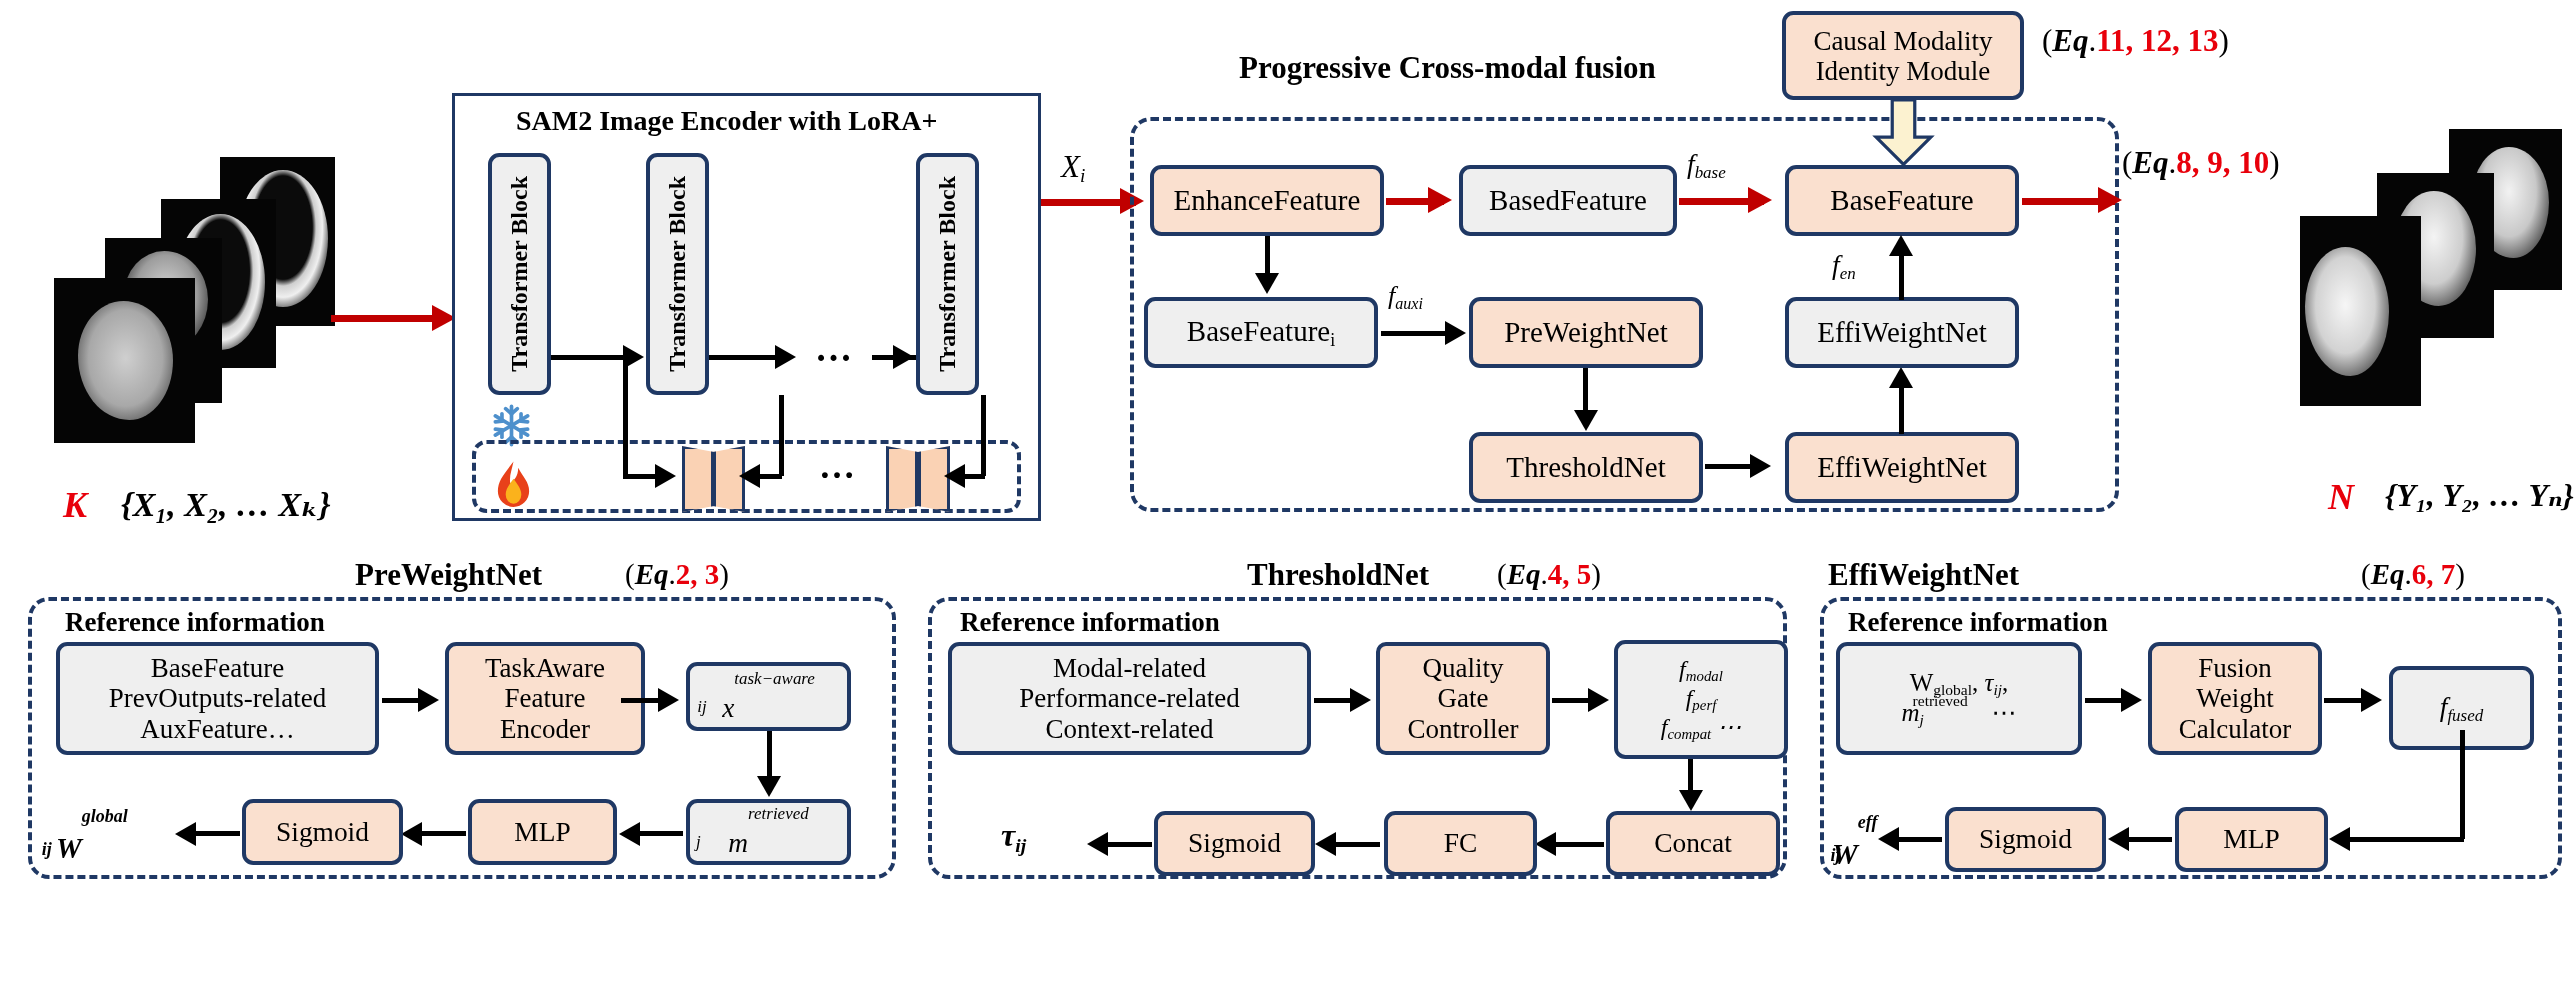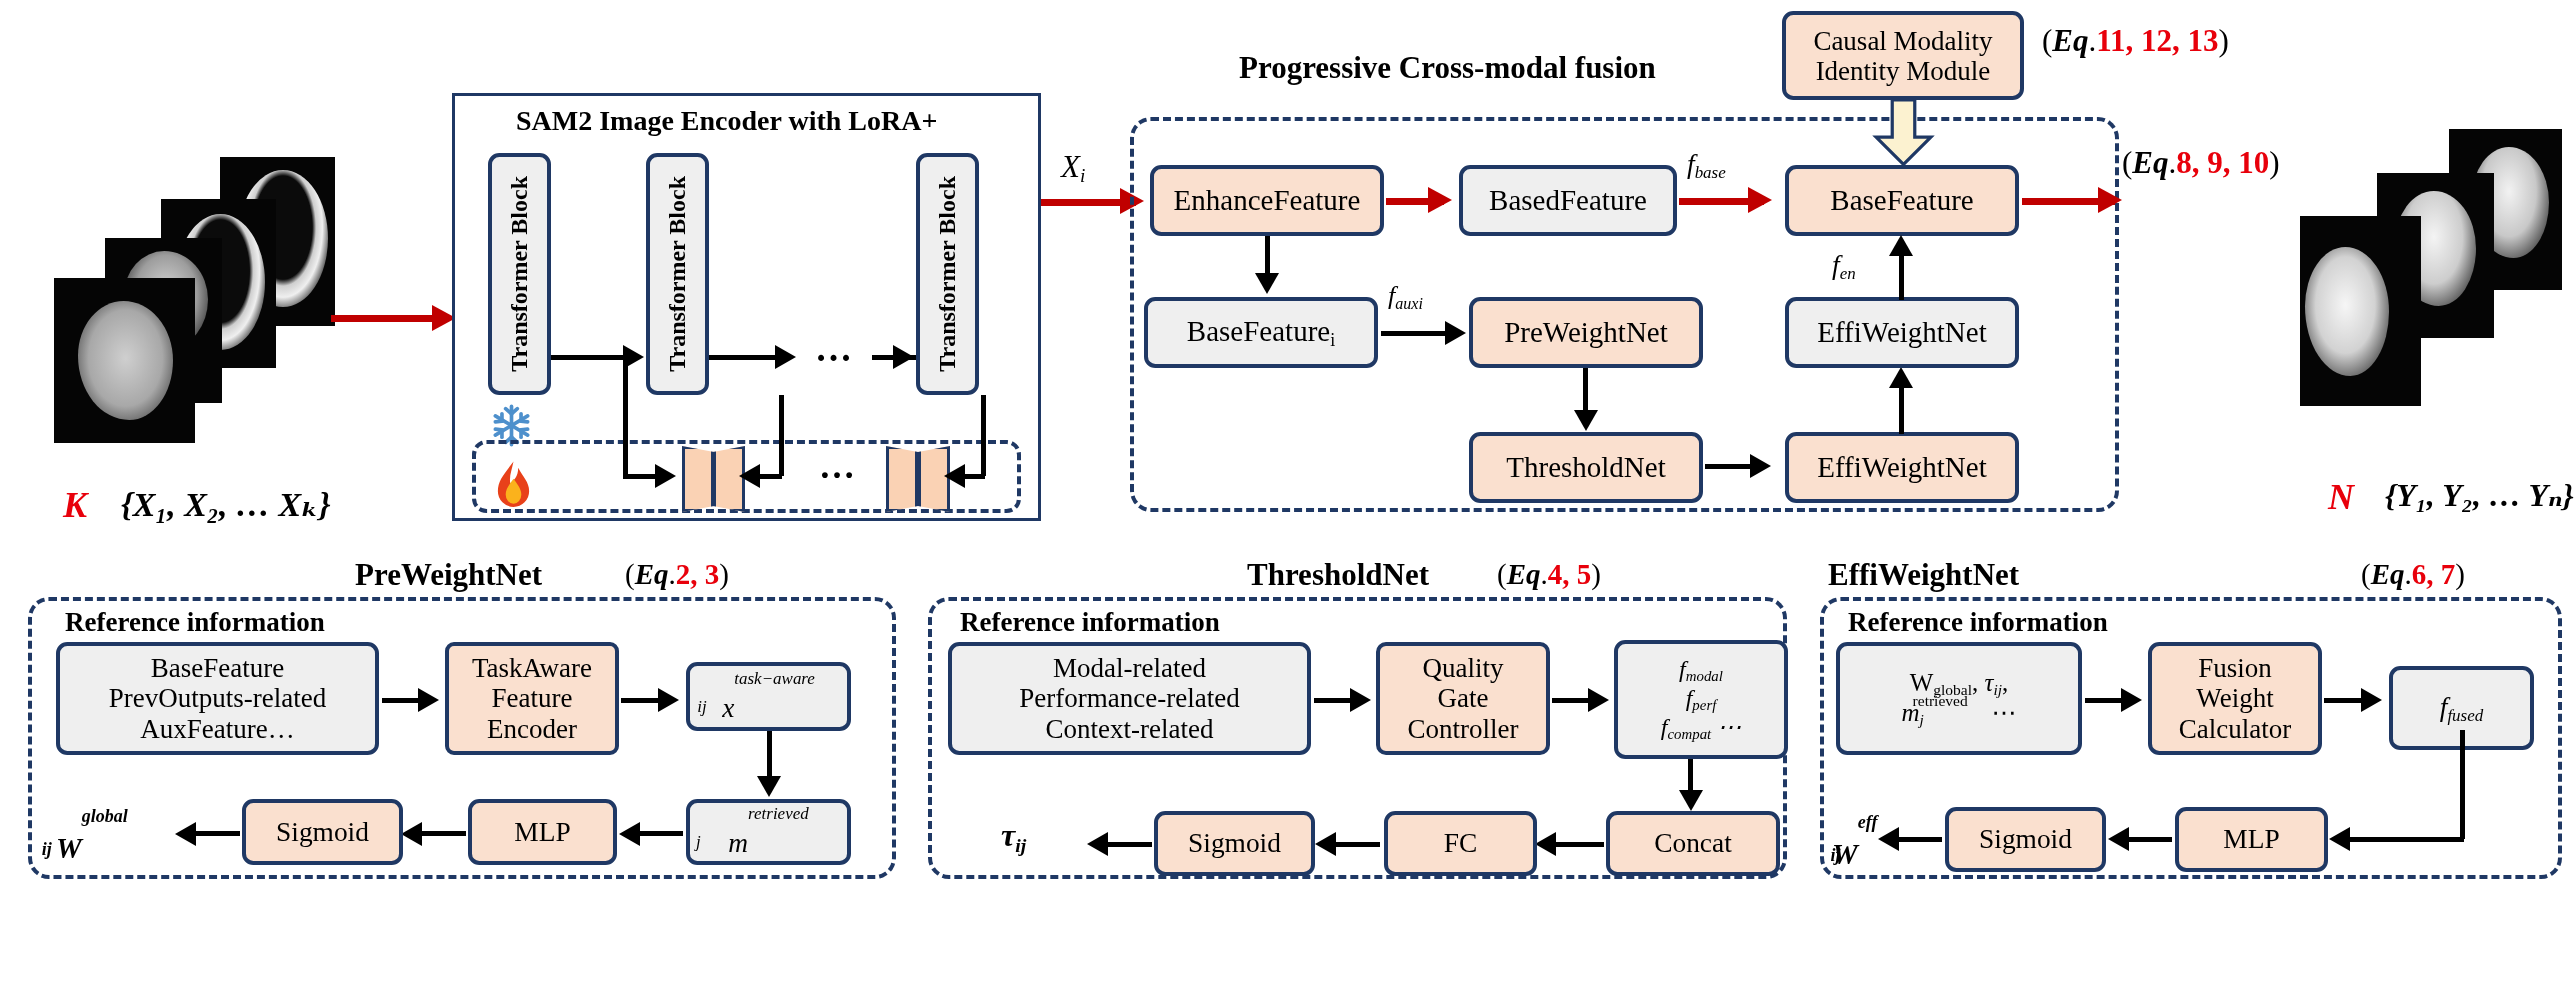--- a/index.html
+++ b/index.html
@@ -250,21 +250,21 @@
 <div class="lbl bold" style="left:65px;top:607px;font-size:27px;">Reference information</div>
 
 <div class="box grey" style="left:56px;top:642px;width:323px;height:113px;flex-direction:column;font-size:27px;">
   <span>BaseFeature</span>
   <span>PrevOutputs-related</span>
   <span>AuxFeature…</span>
 </div>
 <div class="ah" style="left:382px;top:698px;width:42px;"></div>
 <div class="tri r" style="left:418px;top:688px;"></div>
 
-<div class="box peach" style="left:445px;top:642px;width:174px;height:113px;flex-direction:column;font-size:27px;border-radius:9px;">
+<div class="box peach" style="left:445px;top:642px;width:200px;height:113px;flex-direction:column;font-size:27px;">
   <span style="white-space:pre-line;">TaskAware
 Feature
 Encoder</span>
 </div>
 <div class="ah" style="left:621px;top:698px;width:42px;"></div>
 <div class="tri r" style="left:658px;top:688px;"></div>
 
 <div class="box grey" style="left:686px;top:662px;width:165px;height:69px;font-size:27.4px;">
   <span class="ital">
     <span>x</span><span class="frac"><sup>task−aware</sup><br><sub style="position:relative;top:-9.7px;left:-37px;">ij</sub></span>

